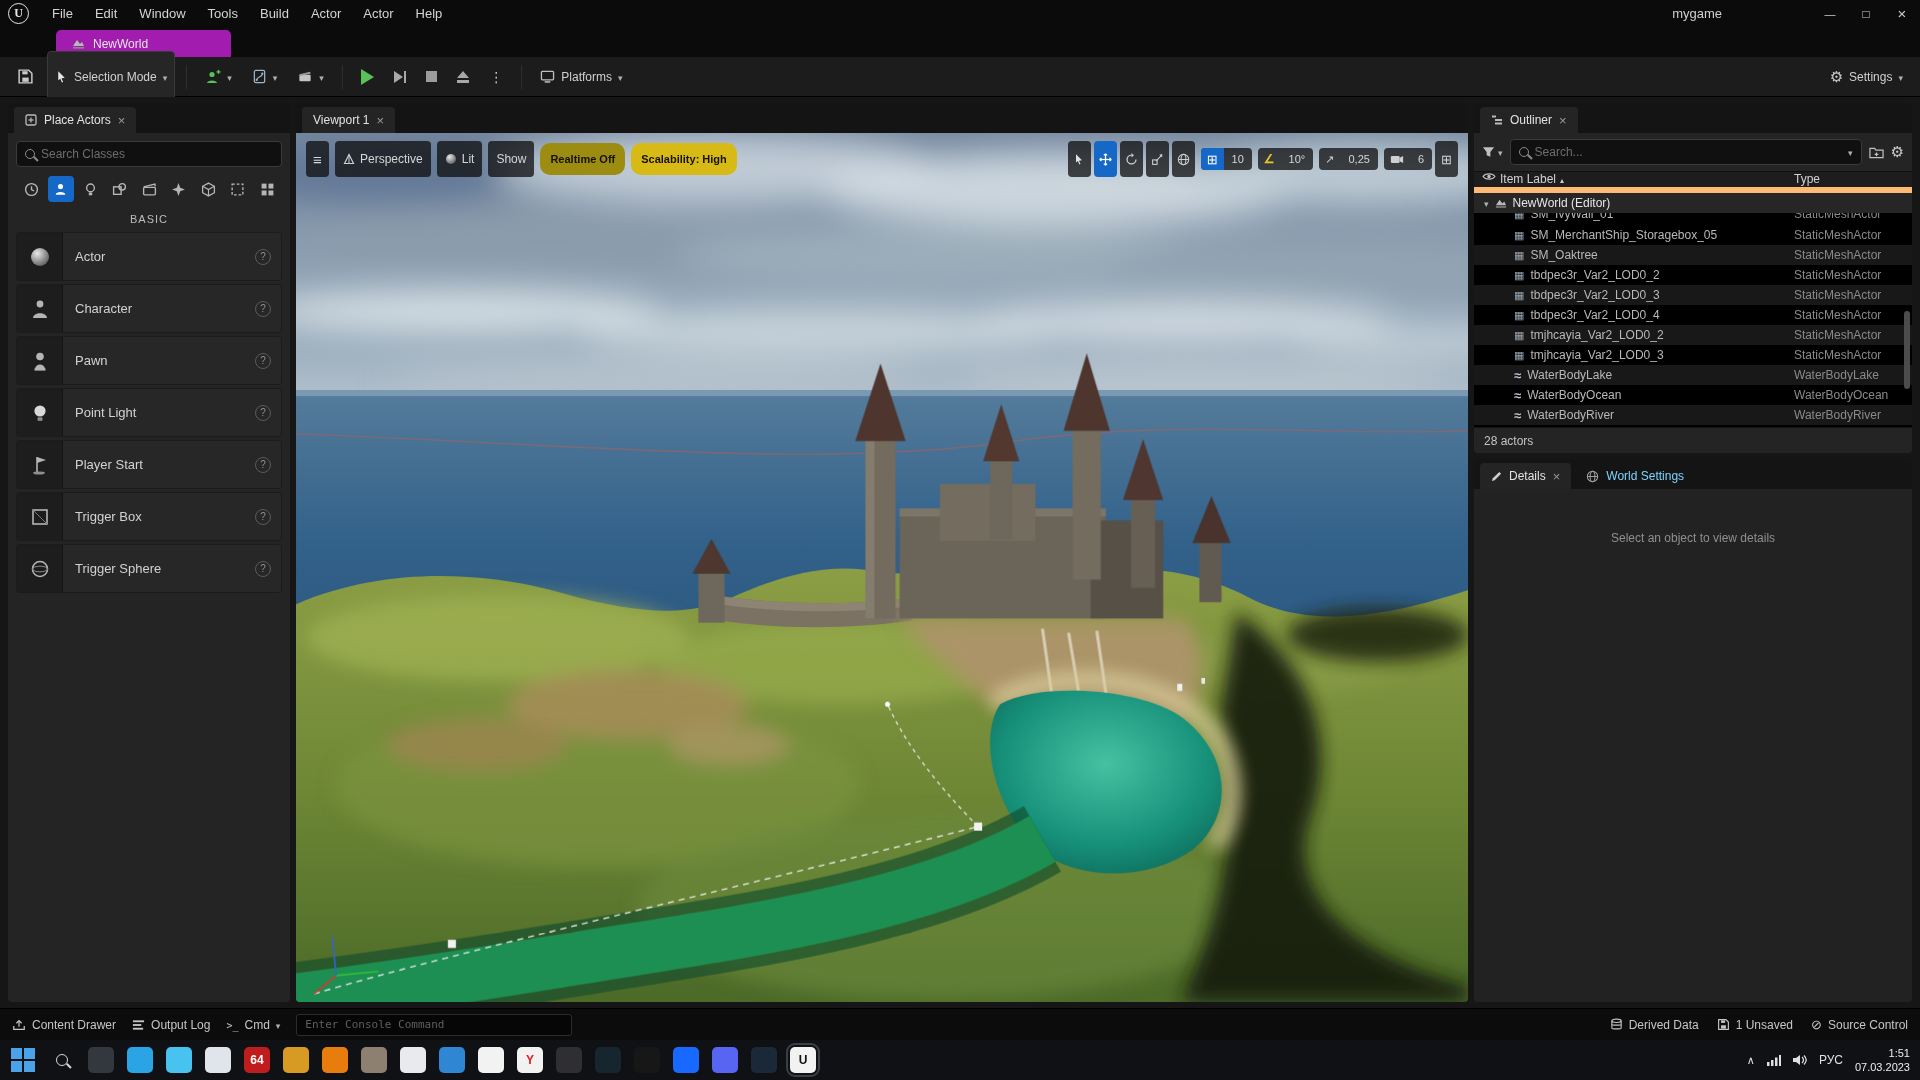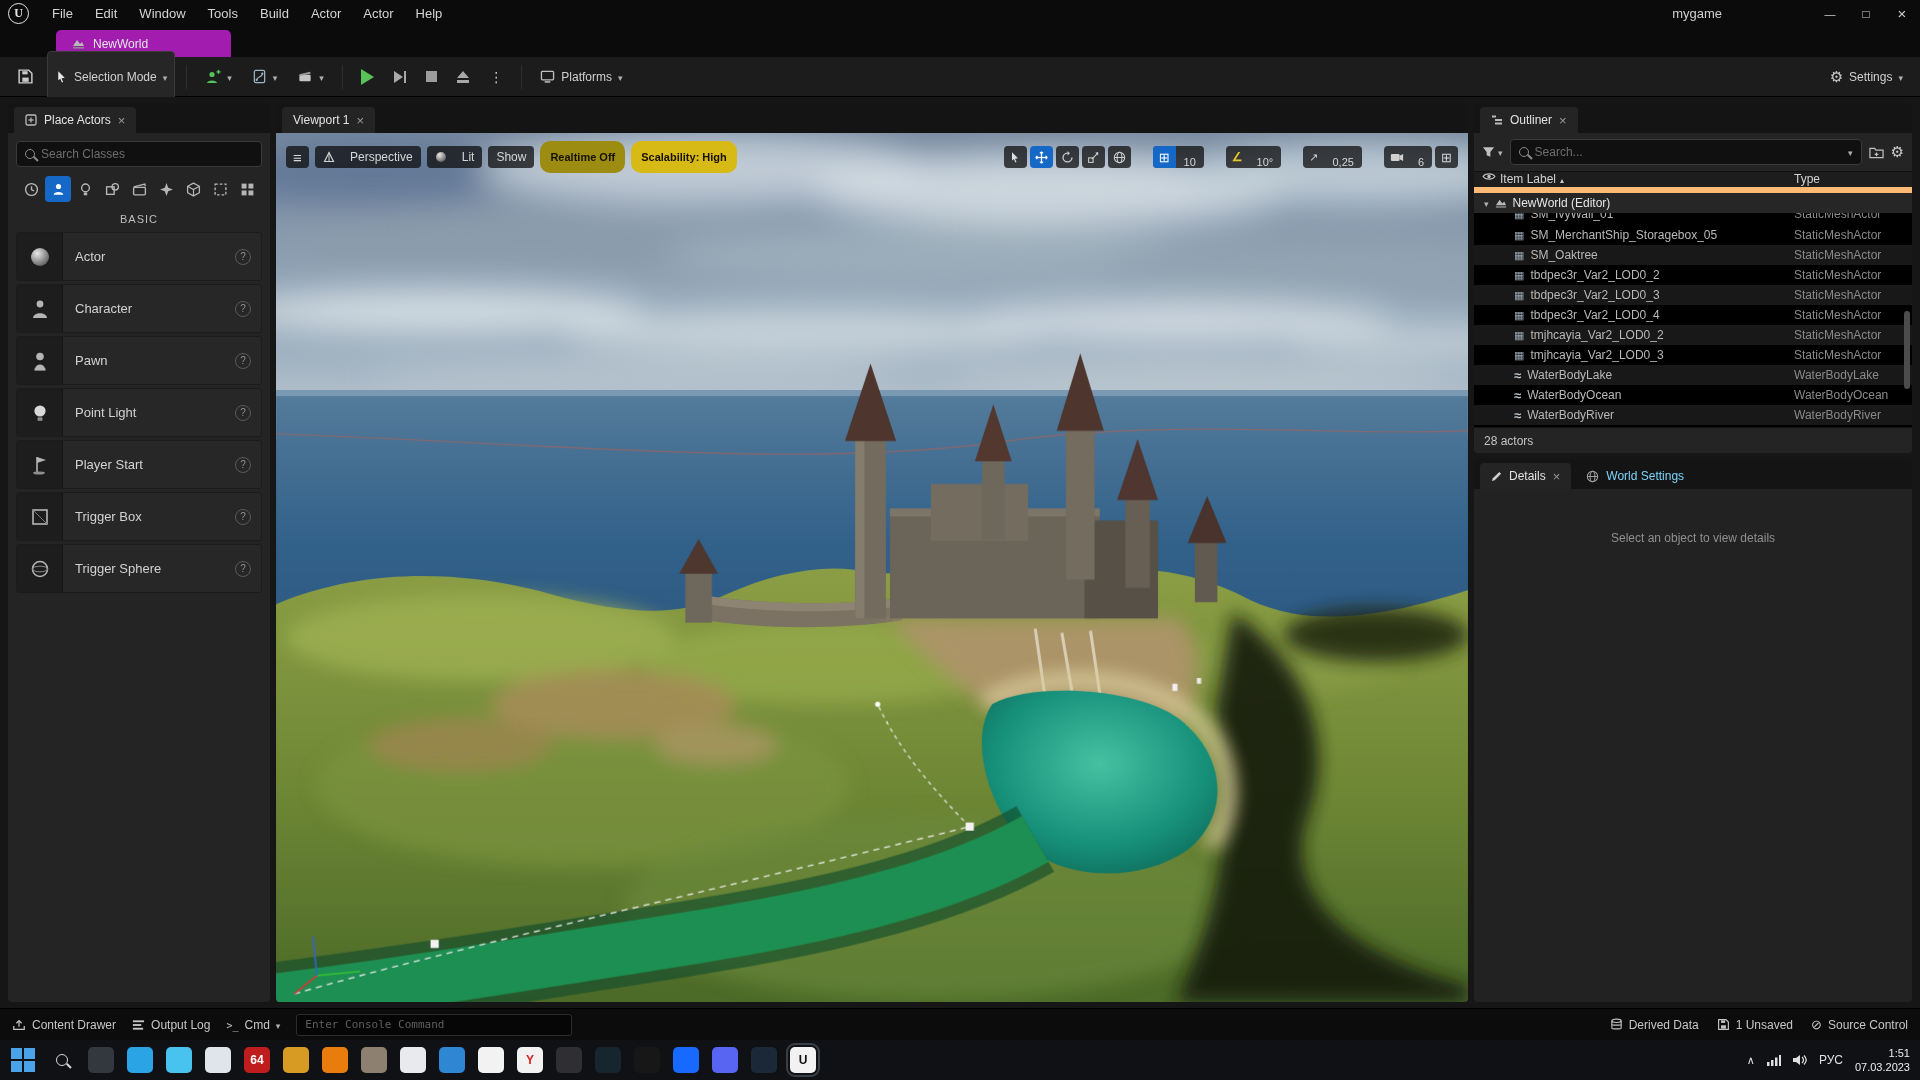--- a/index.html
+++ b/index.html
@@ -57,46 +57,46 @@
 .main{flex:1;display:flex;gap:6px;padding:6px 8px;background:#161616;min-height:0}
 .panel-head{height:30px;background:#141414;display:flex;align-items:flex-end;border-radius:4px 4px 0 0;flex:0 0 auto}
 .panel-tab{height:26px;background:#242424;border-radius:4px 4px 0 0;display:flex;align-items:center;gap:7px;padding:0 11px;font-size:12px;color:#e2e2e2;margin-left:6px}
 .search-box{height:26px;background:#101010;border:1px solid #3a3a3a;border-radius:4px;display:flex;align-items:center;gap:6px;padding:0 8px}
 .search-box input{flex:1;min-width:0;background:transparent;border:none;outline:none;color:#cfcfcf;font-size:12px;font-family:inherit}
 .search-box input::placeholder{color:#6d6d6d}
 .mag{width:10px;height:10px;border:1.6px solid #8a8a8a;border-radius:50%;position:relative;flex:0 0 auto}
 .mag::after{content:"";position:absolute;width:6px;height:1.6px;background:#8a8a8a;transform:rotate(45deg);right:-5px;bottom:-2px}
 
 
-.left{width:262px;display:flex;flex-direction:column;background:#242424;border-radius:4px;flex:0 0 auto}
+.left{width:282px;display:flex;flex-direction:column;background:#242424;border-radius:4px;flex:0 0 auto}
 .left-body{padding:8px;display:flex;flex-direction:column;min-height:0;flex:1}
 .cats{display:flex;justify-content:space-between;padding:9px 2px 2px}
 .cat{width:26px;height:26px;border-radius:4px;display:flex;align-items:center;justify-content:center;color:#b5b5b5}
 .cat.sel{background:#1668c7;color:#fff}
 .section-label{text-align:center;font-size:11px;letter-spacing:1px;color:#bdbdbd;padding:9px 0 7px}
 .pa-list{display:flex;flex-direction:column;gap:3px}
 .pa-item{height:49px;background:#272727;border:1px solid #1b1b1b;border-radius:3px;display:flex;align-items:center}
 .pa-ic{width:46px;height:100%;background:#1d1d1d;border-right:1px solid #141414;display:flex;align-items:center;justify-content:center;border-radius:3px 0 0 3px}
 .pa-label{flex:1;padding-left:12px;font-size:13px;color:#d2d2d2}
 .pa-help{width:16px;height:16px;border-radius:50%;border:1px solid #5a5a5a;color:#8f8f8f;display:flex;align-items:center;justify-content:center;margin-right:10px}
 
 
 .center{flex:1;display:flex;flex-direction:column;min-width:0}
 .viewport{flex:1;position:relative;background:#16222e;border-radius:0 0 4px 4px;overflow:hidden}
 .scene{position:absolute;inset:0;width:100%;height:100%}
 .vp-bar{position:absolute;top:8px;left:10px;right:10px;display:flex;align-items:center}
 .vp-left{display:flex;gap:6px;align-items:center}
 .vp-right{margin-left:auto;display:flex;gap:3px;align-items:center}
-.vp-btn{height:22px;background:rgba(12,12,12,.74);border-radius:4px;display:flex;align-items:center;gap:15px;padding:0 8px;font-size:12px;color:#d6d6d6}
+.vp-btn{height:36px;background:rgba(12,12,12,.74);border-radius:4px;display:flex;align-items:center;gap:5px;padding:0 8px;font-size:12px;color:#d6d6d6}
 .vp-ic{width:23px;padding:0;justify-content:center}
 .vp-ic.active{background:#1668c7;color:#fff}
 .badge{height:20px;border-radius:10px;padding:16px 10px;font-size:11px;display:flex;align-items:center;font-weight:bold}
 .badge.rt{background:#9c8c12;color:#161200}
 .badge.sc{background:#d8ba16;color:#171100}
-.snap{display:flex;align-items:flex-end;border-radius:4px;overflow:hidden;height:22px;background:rgba(12,12,12,.74);margin-left:19px}
+.snap{display:flex;align-items:center;border-radius:4px;overflow:hidden;height:22px;background:rgba(12,12,12,.74);margin-left:3px}
 .snap .seg{padding:0 6px;height:100%;display:flex;align-items:center}
 .snap .blue{background:#1668c7;color:#fff}
 .snap .num{color:#d6d6d6;padding:0 8px;font-size:11px}
 
 
 .right{width:438px;display:flex;flex-direction:column;gap:6px;flex:0 0 auto}
 .outliner{height:350px;display:flex;flex-direction:column;background:#242424;border-radius:4px;overflow:hidden}
 .outl-toolrow{display:flex;gap:7px;padding:6px 8px;align-items:center;background:#242424}
 .outl-toolrow .search-box{flex:1}
 .icon-btn{display:flex;align-items:center;gap:3px;color:#c0c0c0}

